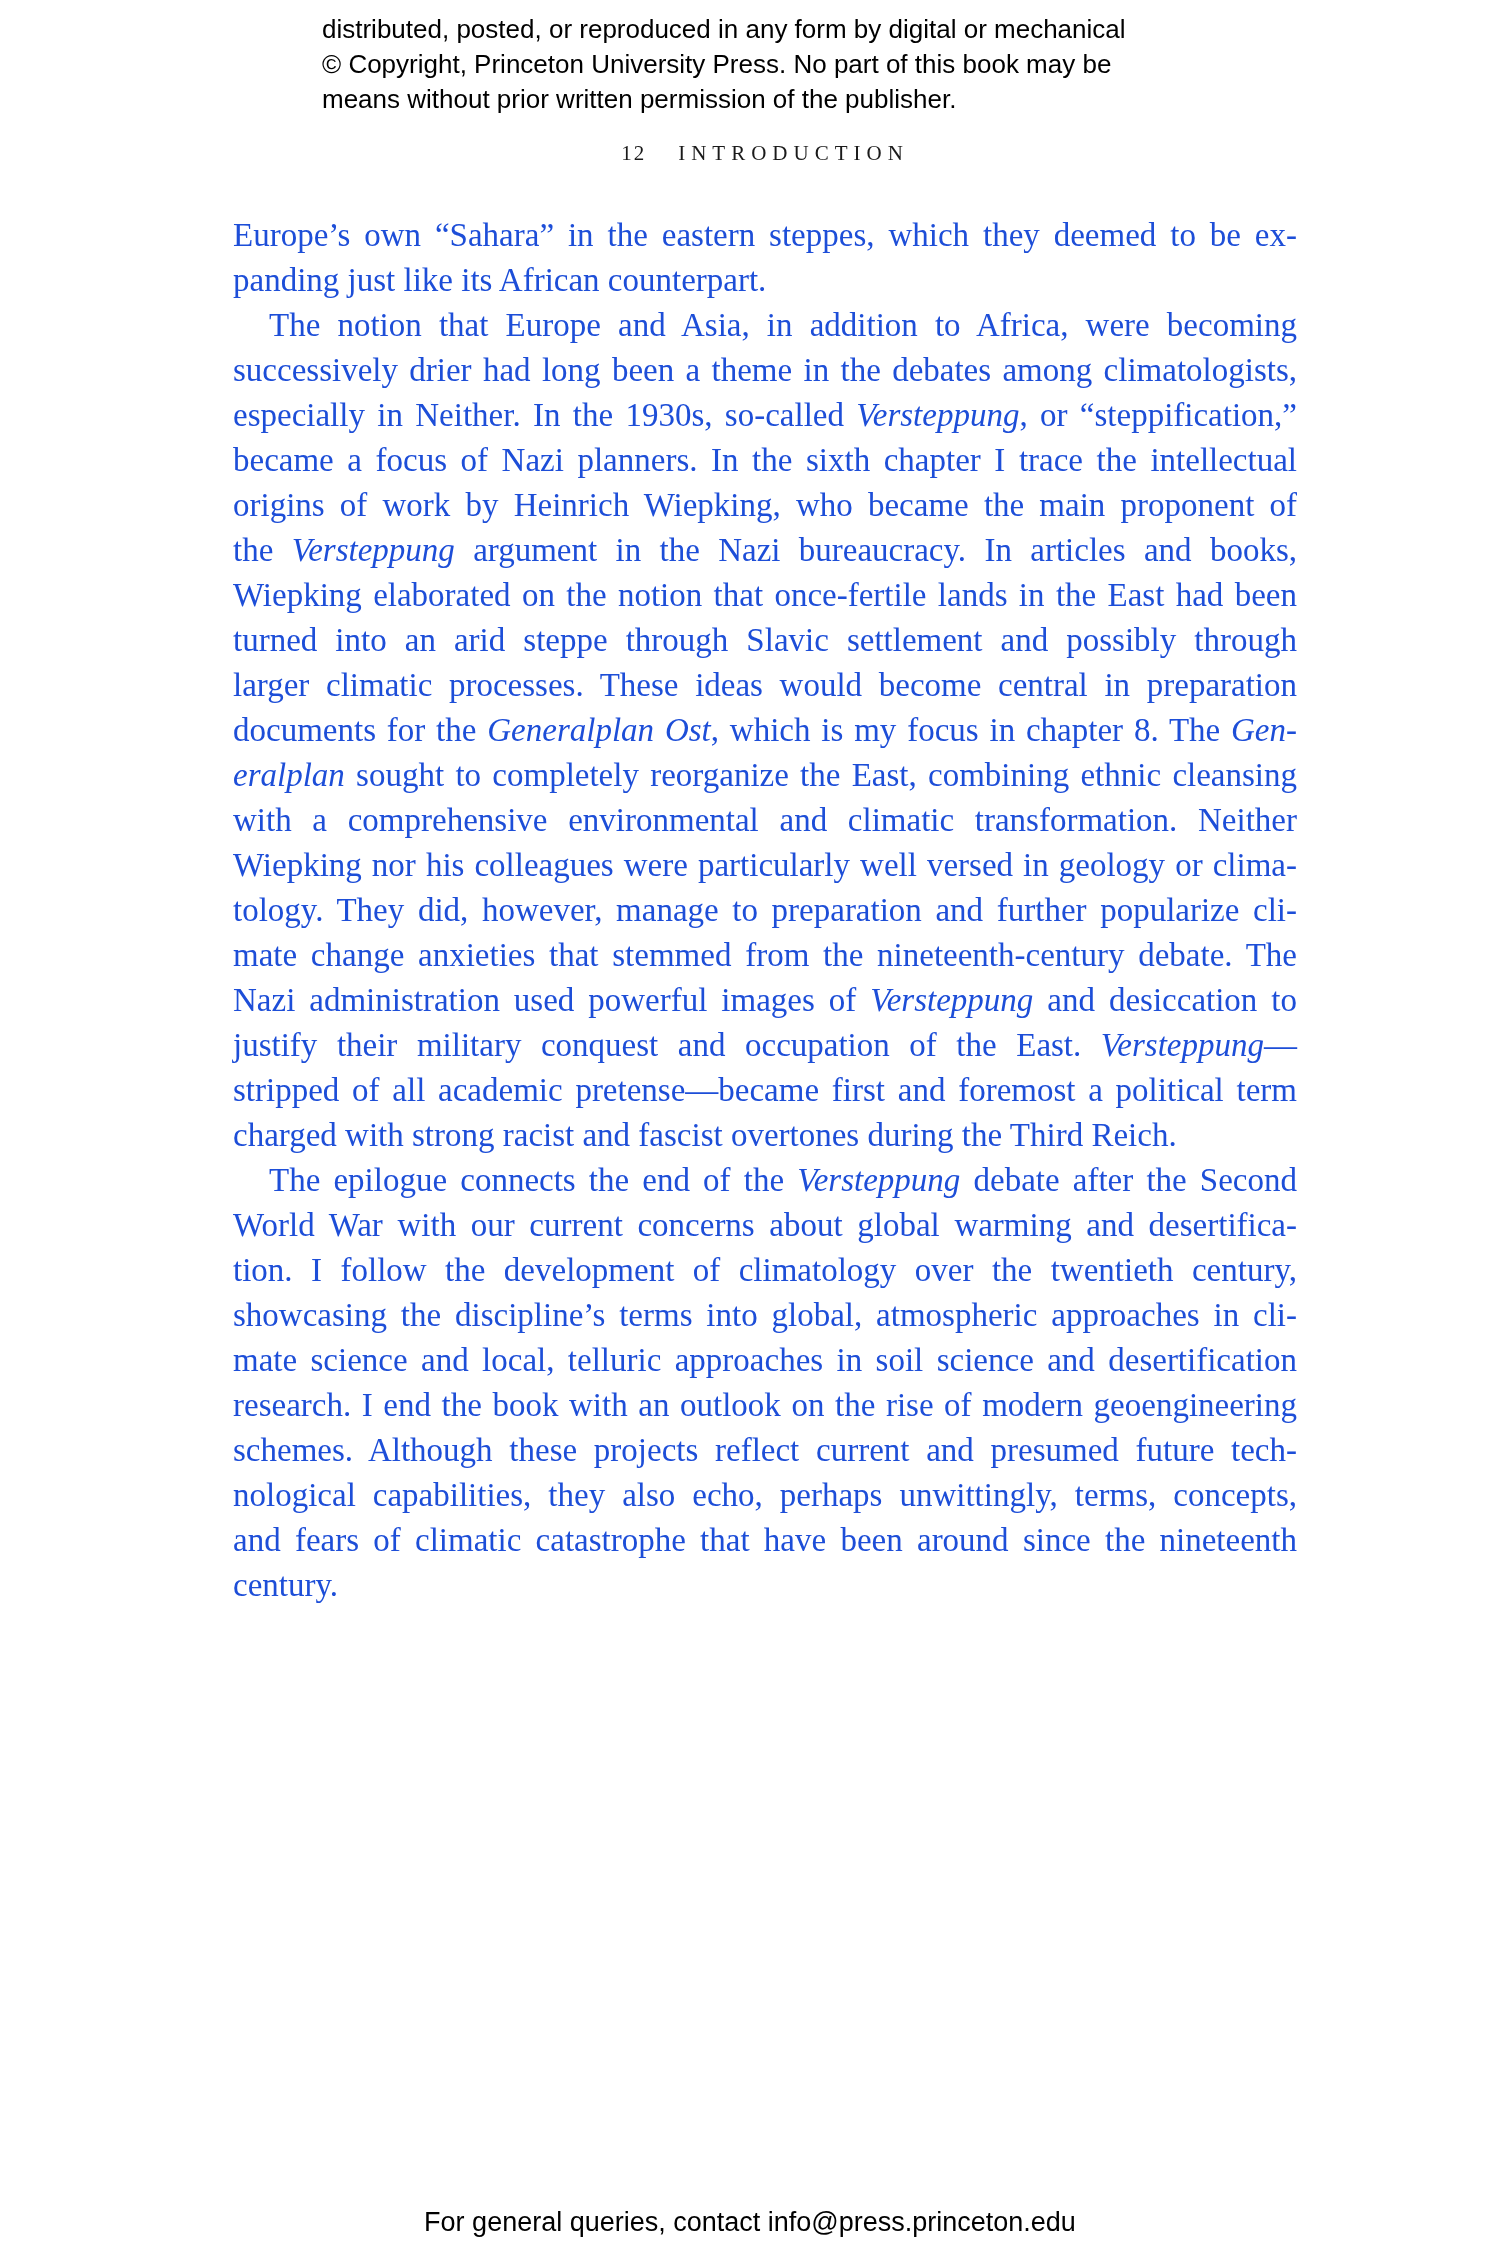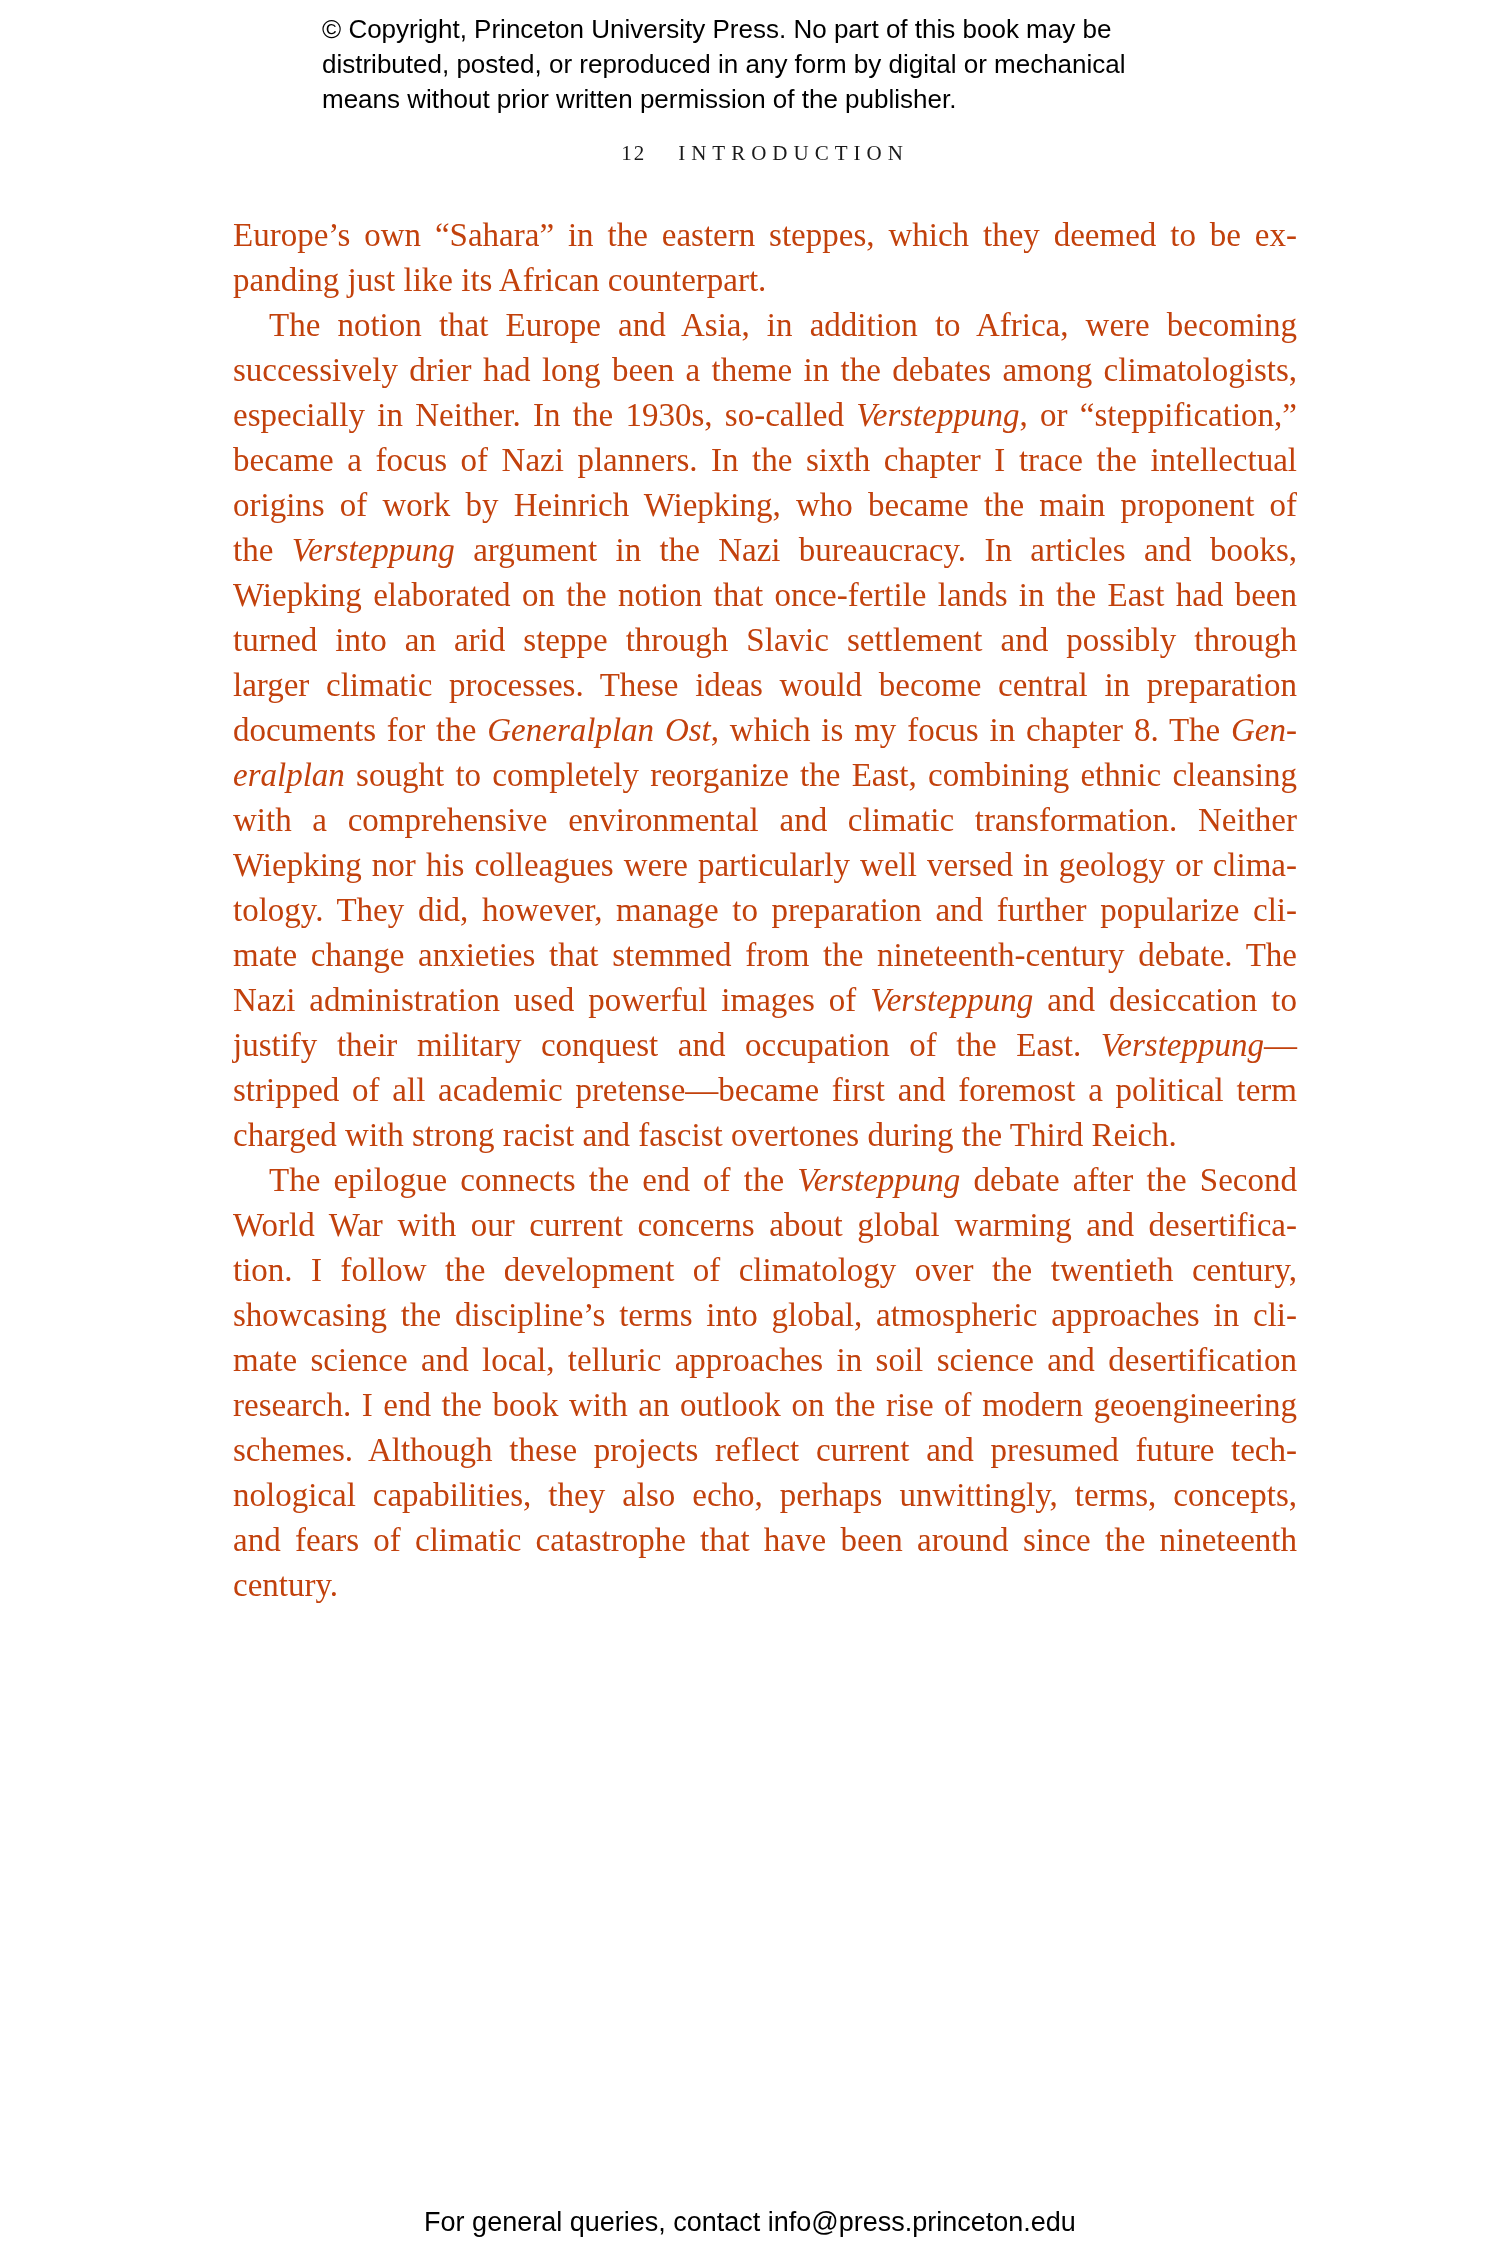--- a/index.html
+++ b/index.html
@@ -44,21 +44,21 @@
 
   
   .body-text {
     position: absolute;
     left: 233px;
     top: 213px;
     width: 1064px;
     font-family: "Liberation Serif", "DejaVu Serif", serif;
     font-size: 33px;
     line-height: 45px;
-    color: #c2410c;
+    color: #1d4ed8;
   }
   .paragraph { margin: 0; }
   .line { white-space: normal; }
   .line.justify { text-align: justify; text-align-last: justify; -moz-text-align-last: justify; }
   .line.natural { text-align: left; }
   .line.indent { text-indent: 36px; }
   .it { font-style: italic; }
   .rm { font-style: normal; }
 
   
@@ -73,22 +73,22 @@
     line-height: 40px;
     color: #000000;
   }
 </style>
 </head>
 <body>
 
 <div class="page">
 
   <div class="copyright">
+    <div class="c-line">distributed, posted, or reproduced in any form by digital or mechanical</div>
     <div class="c-line">© Copyright, Princeton University Press. No part of this book may be</div>
-    <div class="c-line">distributed, posted, or reproduced in any form by digital or mechanical</div>
     <div class="c-line">means without prior written permission of the publisher.</div>
   </div>
 
   <div class="running-head">
     <span class="pagenum">12</span>
     <span class="head-title">INTRODUCTION</span>
   </div>
 
   <div class="body-text" id="body-text">
       <div class="paragraph">

